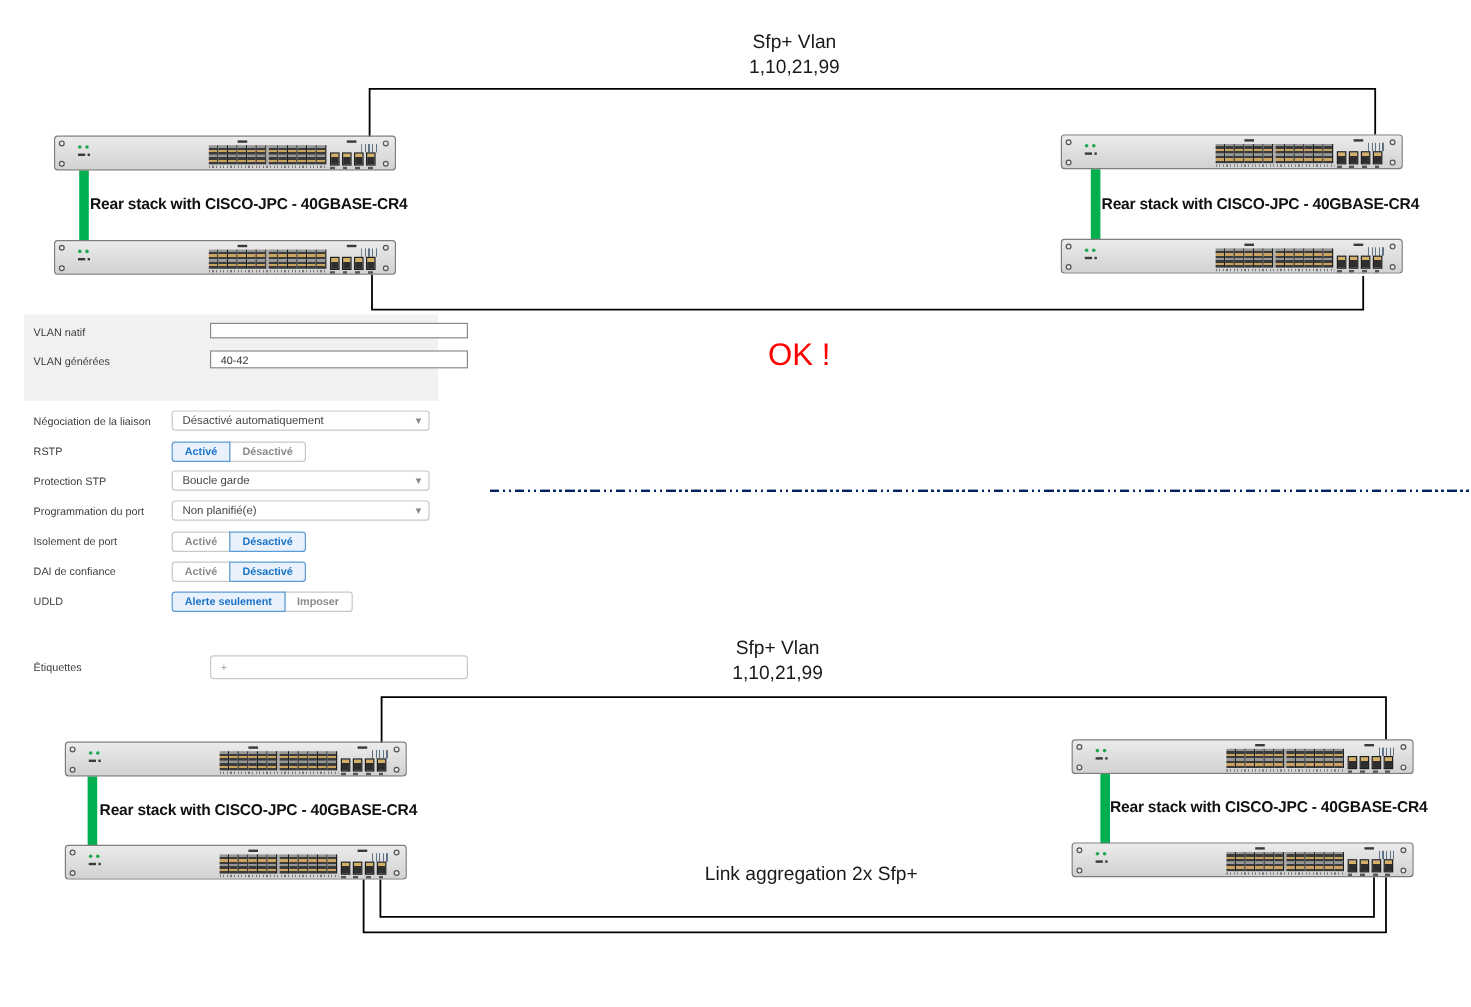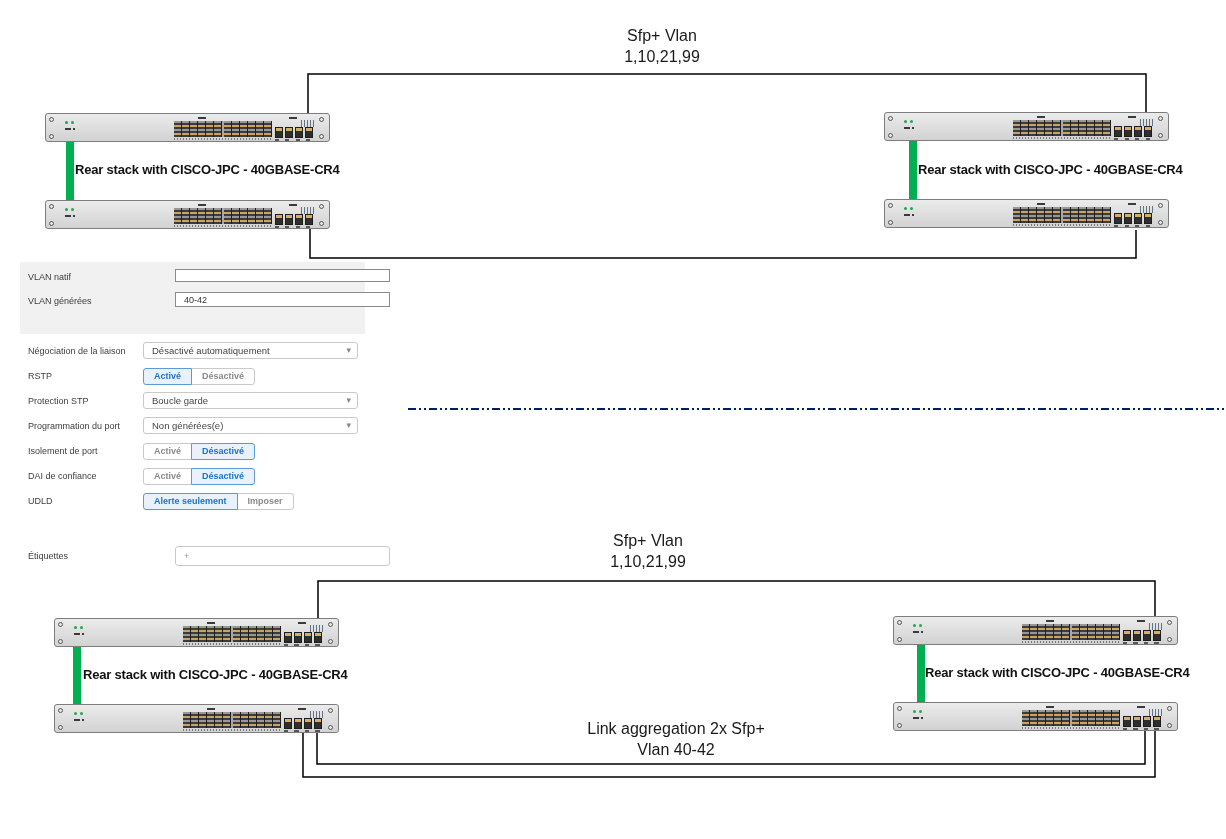--- a/index.html
+++ b/index.html
@@ -367,20 +367,21 @@
         <div class="sfp"></div>
         <div class="sfp"></div>
         <div class="sfp"></div>
       </div>
       <div class="sfplabels" style="left: 229px; top: 25px; width: 40px;"></div>
     </div>
 
   <div class="stack-label" style="left:75px;top:162px;">Rear stack with CISCO-JPC - 40GBASE-CR4</div>
   <div class="stack-label" style="left:918px;top:162px;">Rear stack with CISCO-JPC - 40GBASE-CR4</div>
 
+  <div class="status" style="left:566px;top:280px;">OK !</div>
 
   <div class="separator"></div>
 
   <div class="form-panel">
     <div class="gray-head"></div>
 
     <div class="f-label" style="top:10px;">VLAN natif</div>
     <input class="f-input" style="top: 7px; height: 13px;" value="">
 
     <div class="f-label" style="top:34px;">VLAN générées</div>
@@ -399,21 +400,21 @@
     </div>
 
     <div class="f-label" style="top:134px;">Protection STP</div>
     <div class="f-select" style="top:130px;">
       <span>Boucle garde</span>
       <span class="arrow">▾</span>
     </div>
 
     <div class="f-label" style="top:159px;">Programmation du port</div>
     <div class="f-select" style="top:155px;">
-      <span>Non générées(e)</span>
+      <span>Non planifié(e)</span>
       <span class="arrow">▾</span>
     </div>
 
     <div class="f-label" style="top:184px;">Isolement de port</div>
     <div class="f-toggle" style="top:181px;">
       <button class="tbtn">Activé</button>
       <button class="tbtn sel">Désactivé</button>
     </div>
 
     <div class="f-label" style="top:209px;">DAI de confiance</div>
@@ -728,17 +729,16 @@
         <div class="sfp"></div>
       </div>
       <div class="sfplabels" style="left: 229px; top: 25px; width: 40px;"></div>
     </div>
 
   <div class="stack-label" style="left:83px;top:667px;">Rear stack with CISCO-JPC - 40GBASE-CR4</div>
   <div class="stack-label" style="left:925px;top:665px;">Rear stack with CISCO-JPC - 40GBASE-CR4</div>
 
   <div class="link-label" style="left:576px;top:718px;">
     <div>Link aggregation 2x Sfp+</div>
-    <div>Vlan 40-42</div>
   </div>
 
 
 </div>
 
 </body></html>

